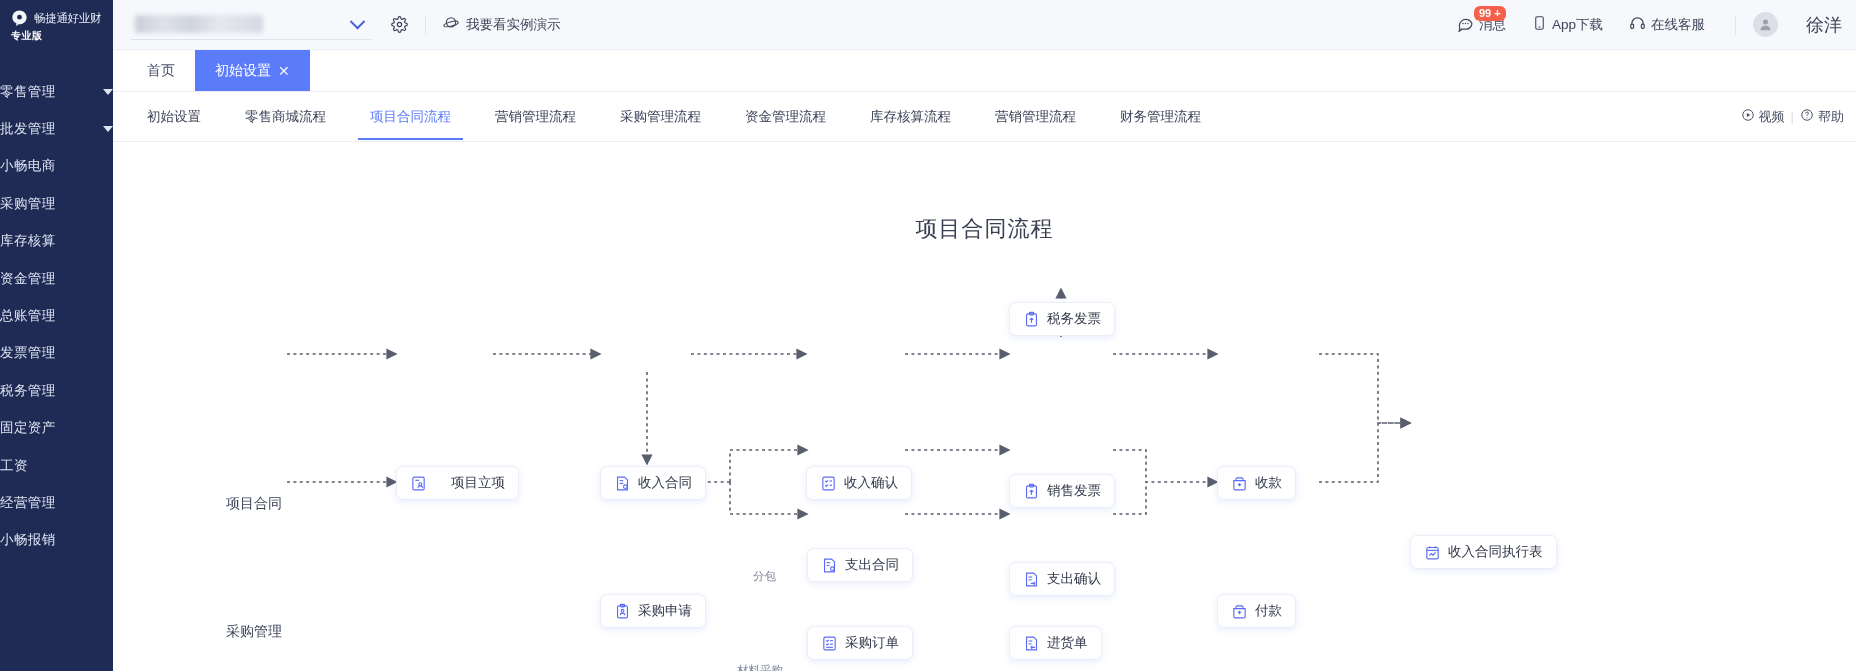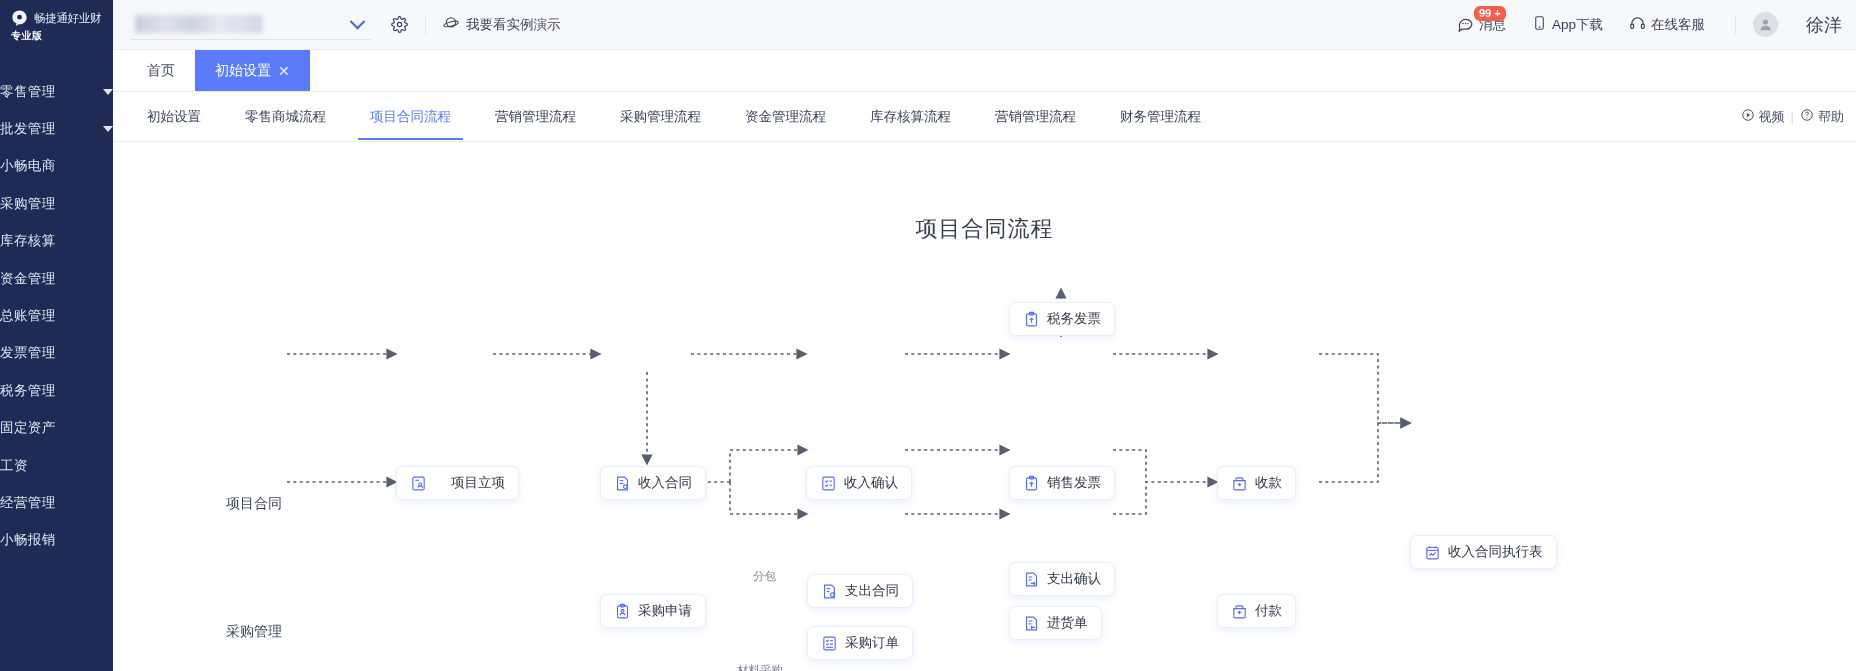--- a/index.html
+++ b/index.html
@@ -400,21 +400,21 @@
             <rect x="4" y="3" width="16" height="18" rx="2"></rect>
             <path d="M7.5 8.5l1.4 1.4 2.4-2.4"></path>
               <line x1="13.5" y1="8.5" x2="17" y2="8.5"></line>
             <path d="M7.5 14.5l1.4 1.4 2.4-2.4"></path>
               <line x1="13.5" y1="14.5" x2="17" y2="14.5"></line>
           </svg>
         </span>
         <span>收入确认</span>
       </div>
 
-      <div class="node" style="left:896px;top:324px;gap:7px;">
+      <div class="node" style="left:896px;top:332px;gap:7px;">
         <span class="ico">
           <svg width="17" height="17" viewBox="0 0 24 24" fill="none" stroke="#5b6bf5" stroke-width="1.6">
             <rect x="5" y="4" width="14" height="17" rx="2"></rect>
             <rect x="9" y="2" width="6" height="3.4" rx="1"></rect>
             <path d="M12 16.5V10m0 0l-2.4 2.4M12 10l2.4 2.4"></path>
           </svg>
         </span>
         <span>销售发票</span>
       </div>
 
@@ -458,21 +458,21 @@
           <svg width="17" height="17" viewBox="0 0 24 24" fill="none" stroke="#5b6bf5" stroke-width="1.6">
             <rect x="5" y="4" width="14" height="17" rx="2"></rect>
             <rect x="9" y="2" width="6" height="3.4" rx="1"></rect>
             <circle cx="12" cy="11" r="2"></circle>
               <path d="M8.6 17c.3-1.7 1.7-2.8 3.4-2.8s3.1 1.1 3.4 2.8"></path>
           </svg>
         </span>
         <span>采购申请</span>
       </div>
 
-      <div class="node" style="left:694px;top:432px;">
+      <div class="node" style="left:694px;top:406px;">
         <span class="ico">
           <svg width="17" height="17" viewBox="0 0 24 24" fill="none" stroke="#5b6bf5" stroke-width="1.6">
             <path d="M5 3h10l4 4v14H5z"></path>
               <line x1="8" y1="8" x2="13" y2="8"></line>
               <line x1="8" y1="12" x2="12" y2="12"></line>
             <circle cx="16" cy="16.5" r="2.6"></circle>
           </svg>
         </span>
         <span>支出合同</span>
       </div>
@@ -496,21 +496,21 @@
             <path d="M7.4 8l1.2 1.2L10.8 7"></path>
               <line x1="12.6" y1="8" x2="16.8" y2="8"></line>
             <path d="M7.4 13l1.2 1.2L10.8 12"></path>
               <line x1="12.6" y1="13" x2="16.8" y2="13"></line>
             <line x1="7.4" y1="17.4" x2="16.8" y2="17.4"></line>
           </svg>
         </span>
         <span>采购订单</span>
       </div>
 
-      <div class="node" style="left:896px;top:464px;">
+      <div class="node" style="left:896px;top:484px;">
         <span class="ico">
           <svg width="17" height="17" viewBox="0 0 24 24" fill="none" stroke="#5b6bf5" stroke-width="1.6">
             <path d="M5 3h10l4 4v14H5z"></path>
               <line x1="8" y1="8.5" x2="13" y2="8.5"></line>
               <line x1="8" y1="12.5" x2="12" y2="12.5"></line>
             <path d="M17 17.5h-6m0 0l2-2m-2 2l2 2"></path>
           </svg>
         </span>
         <span>进货单</span>
       </div>

